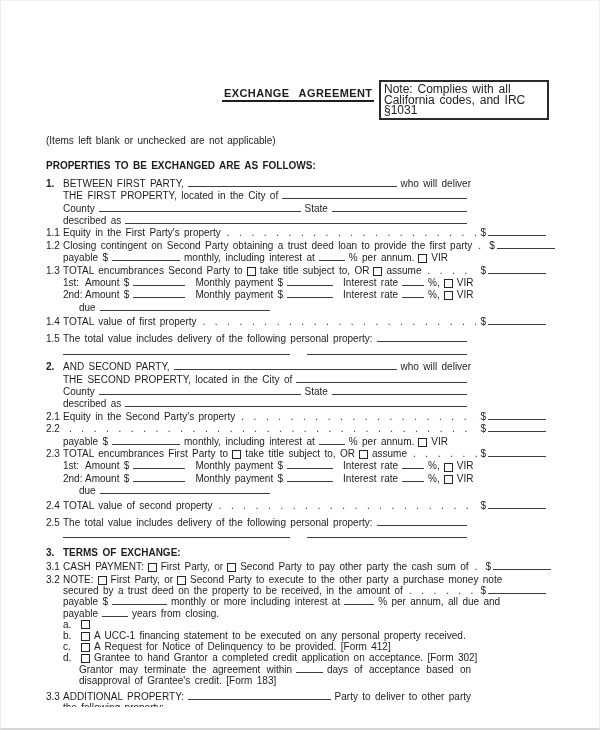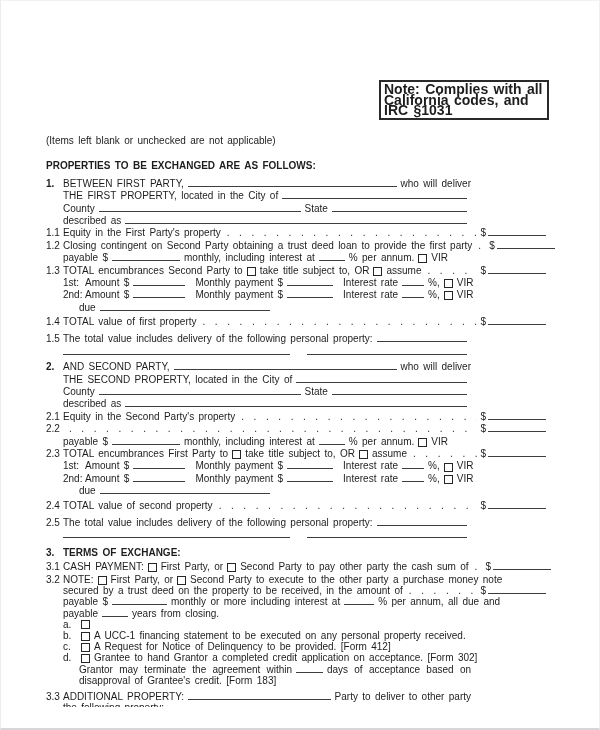--- a/index.html
+++ b/index.html
@@ -10,22 +10,22 @@
     border-right:1px solid #f0f0f0;border-bottom:2px solid #d6d6d6;
     box-sizing:border-box;overflow:hidden;
   }
   .title{
     position:absolute;left:221px;top:86px;font-weight:bold;font-size:11px;
     letter-spacing:.4px;word-spacing:6px;border-bottom:2px solid #1d1d1d;
     padding:0 2px 1px 2px;white-space:nowrap;
   }
   .notebox{
     position:absolute;left:378px;top:79px;width:160px;
-    border:2px solid #2a2a2a;padding:2px 3px;font-weight:bold;
-    font-size:14px;line-height:10.5px;word-spacing:1.5px;
+    border:2px solid #2a2a2a;padding:2px 3px;font-weight:normal;
+    font-size:12px;line-height:10.5px;word-spacing:1.5px;
   }
   .content{position:absolute;left:45px;top:120px;width:500px;}
   .row{
     display:flex;align-items:baseline;height:12.4px;line-height:12.4px;
     word-spacing:1.6px;white-space:nowrap;
   }
   .t{height:11.2px;line-height:11.2px;}
   .pr{padding-right:75px;}
   .num{width:17px;flex-shrink:0;}
   .ltr{width:14px;flex-shrink:0;}
@@ -54,20 +54,21 @@
   .mt14{margin-top:14px;} .mt13{margin-top:13px;} .mt5{margin-top:5px;}
   .mt3{margin-top:3px;} .mt2{margin-top:2px;} .mt1{margin-top:5px;}
   .cut{height:5px;overflow:hidden;}
   .sp6{margin-left:6px;}
 </style>
 </head>
 <body>
 
 <div class="page">
 
+  <span class="title">EXCHANGE AGREEMENT</span>
   <div class="notebox">
     <span>Note: Complies with all California codes, and IRC §1031</span>
   </div>
 
   <div class="content">
 
 
     <div class="row mt14">
       <span>(Items left blank or unchecked are not applicable)</span>
     </div>

